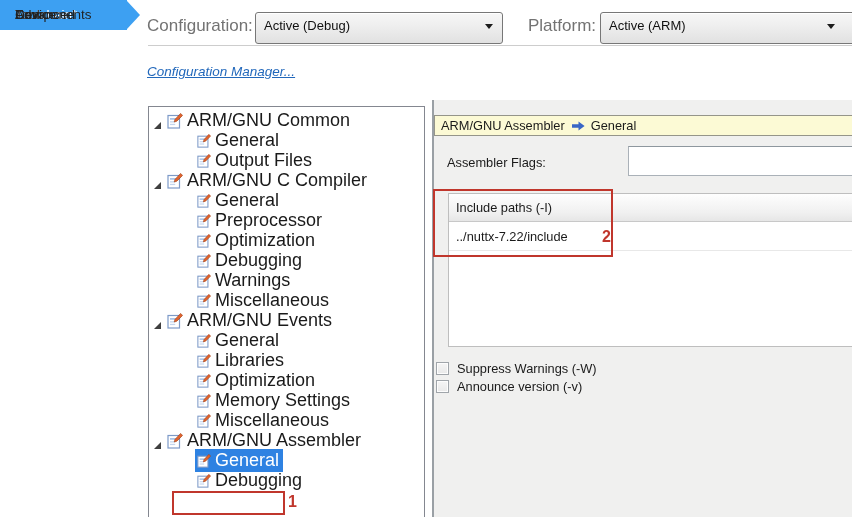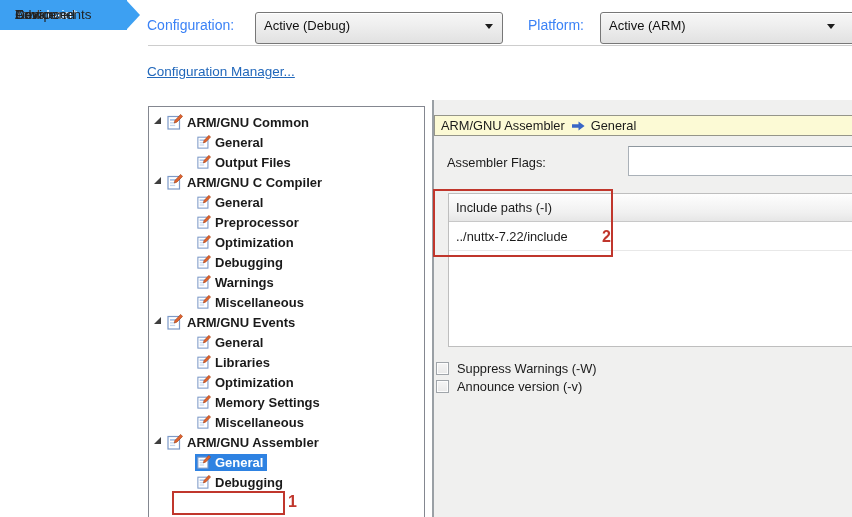--- a/index.html
+++ b/index.html
@@ -18,21 +18,21 @@
     padding-left:15px; font-size:13.5px; color:#222; cursor:default;
   }
   .sidebar-item.selected { background:#3da0f2; color:#ffffff; }
   .sidebar-item.selected::after {
     content:""; position:absolute; right:-13px; top:1px;
     border-top:14px solid transparent; border-bottom:14px solid transparent;
     border-left:13px solid #3da0f2;
   }
 
   
-  .field-label { font-size:14px; color:#3b82f6; height:27px; line-height:27px; }
+  .field-label { font-size:17px; color:#737373; height:27px; line-height:27px; }
   .combo {
     height:32px; border:1px solid #777; border-radius:3px;
     background:linear-gradient(#f7f7f7,#eeeeee 45%,#e1e1e1);
     box-shadow:inset 0 1px 0 #ffffff; cursor:default;
   }
   .combo .combo-text {
     display:block; padding-left:8px; font-size:13px; line-height:25px; color:#111;
     white-space:nowrap; overflow:hidden;
   }
   .combo .arrow {
@@ -41,21 +41,21 @@
     border-top:5px solid #1c1c1c;
   }
   .hsep { height:1px; background:#cdcdcd; }
   .link { font-size:13.5px; color:#2268bb; text-decoration:underline; cursor:pointer; }
 
   
   .tree-panel {
     left:148px; top:106px; width:277px; height:412px;
     border:1px solid #848790; background:#ffffff; overflow:hidden; padding-top:5px;
   }
-  .tree-row { display:flex; align-items:center; height:20px; font-size:13px; cursor:default;font-weight:bold; }
+  .tree-row { display:flex; align-items:flex-end; height:20px; font-size:18px; cursor:default; }
   .tree-row.level-0 { padding-left:4px; }
   .tree-row.level-1 { padding-left:46px; }
   .twisty {
     width:0; height:0; border-bottom:7px solid #3f3f3f; border-left:7px solid transparent;
     margin:0 4px 3px 1px; flex:none;
   }
   .row-content { display:flex; align-items:center; padding:1px 4px 1px 2px; }
   .tree-row.selected .row-content { background:#2e82e2; color:#ffffff; }
   .page-icon { flex:none; margin-right:4px; }
   .level-0 .page-icon { width:16px; height:16px; }
@@ -141,21 +141,21 @@
 <div class="abs combo" style="left:255px; top:12px; width:248px;">
   <span class="combo-text">Active (Debug)</span>
   <span class="arrow"></span>
 </div>
 <div class="abs field-label" style="left:528px; top:12px;">Platform:</div>
 <div class="abs combo" style="left:600px; top:12px; width:258px;">
   <span class="combo-text">Active (ARM)</span>
   <span class="arrow" style="right:22px;"></span>
 </div>
 <div class="abs hsep" style="left:148px; top:45px; width:704px;"></div>
-<div class="abs link" style="left:147px; top:64px;">Configuration Manager...</div>
+<div class="abs link" style="left:147px; top:64px;font-style:italic;">Configuration Manager...</div>
 
 <div class="abs tree-panel">
 
     <div class="tree-row expanded level-0">
       <span class="twisty"></span>
       <span class="row-content">
         <svg class="page-icon" viewBox="0 0 16 16">
           <rect x="1" y="2.5" width="11.5" height="12.5" fill="#ffffff" stroke="#7d9ac8" stroke-width="1.2"></rect>
           <rect x="3" y="5" width="7.5" height="1.8" fill="#aac4e8"></rect>
           <rect x="3" y="8.2" width="5.2" height="1.3" fill="#c3d5ee"></rect>

